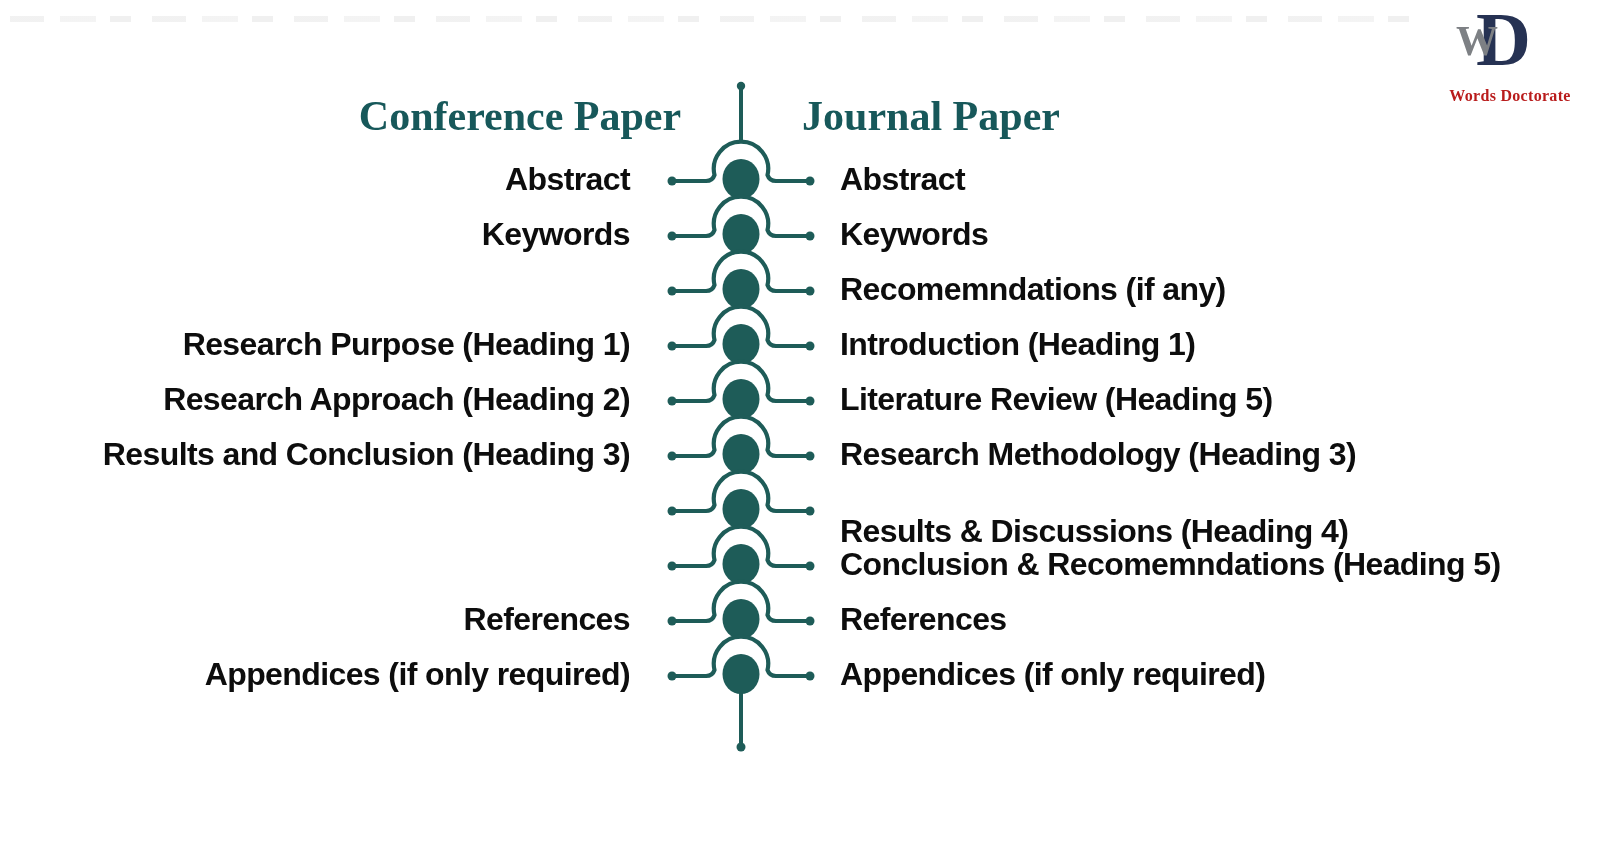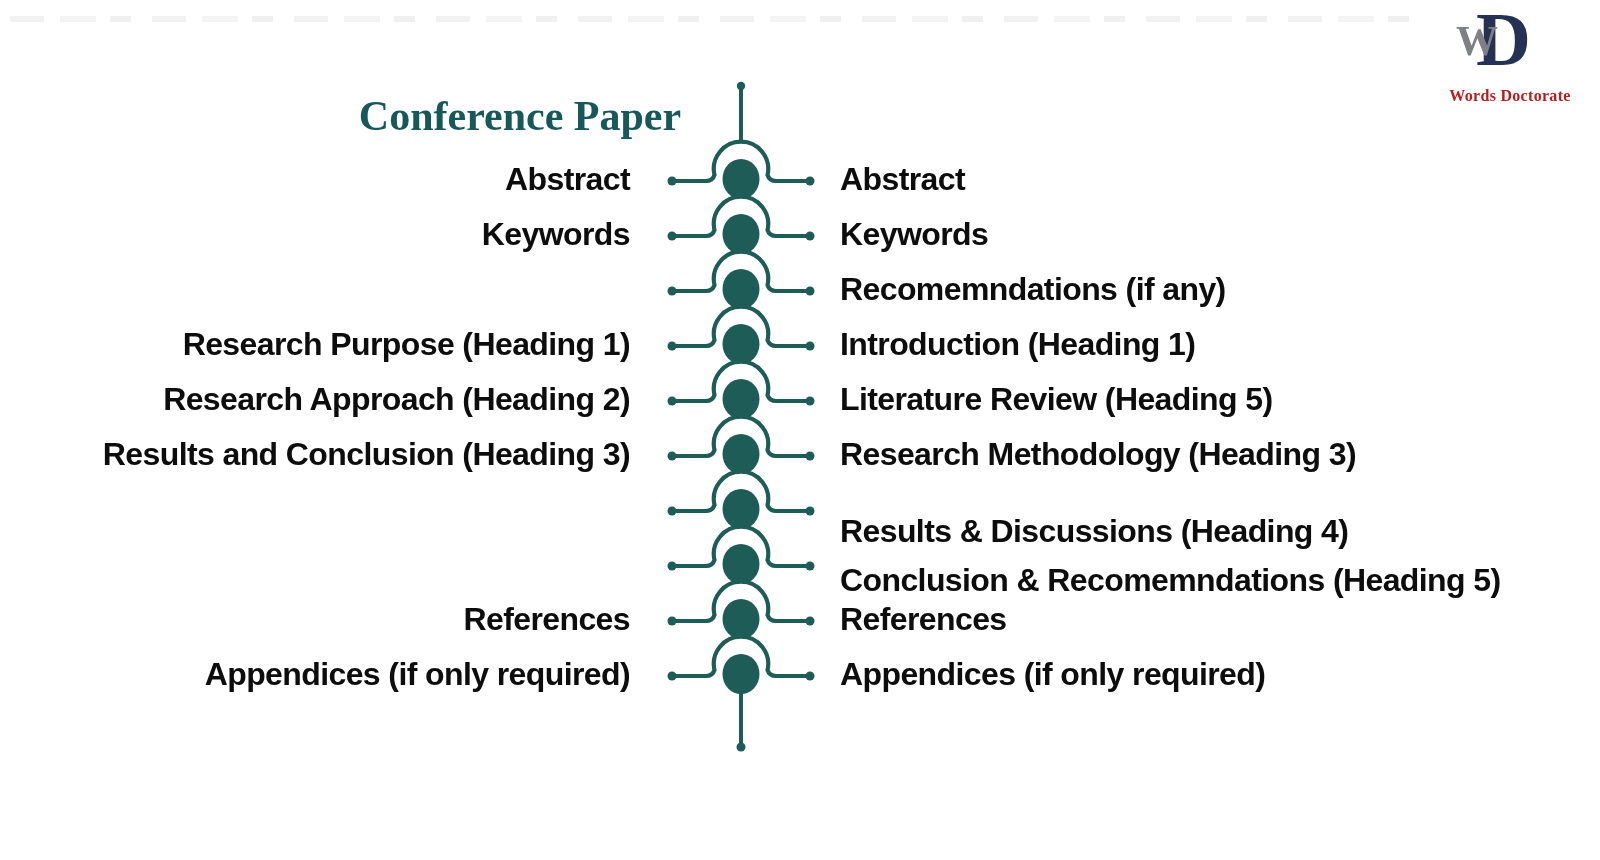--- a/index.html
+++ b/index.html
@@ -63,20 +63,21 @@
 </style>
 </head>
 <body>
 
 <div class="canvas">
 
   <div class="top-artifact"></div>
 
   <h1 class="col-header left" style="color: rgb(23, 88, 90);">Conference Paper</h1>
 
+  <h1 class="col-header right" style="color: rgb(23, 88, 90);">Journal Paper</h1>
 
   <svg id="spine" width="1600" height="860" viewBox="0 0 1600 860">
       <line x1="741" y1="86" x2="741" y2="747" stroke="#1e5c58" stroke-width="4"></line>
       <circle cx="741" cy="86" r="4.2" fill="#1e5c58"></circle>
       <circle cx="741" cy="747" r="4.5" fill="#1e5c58"></circle>
       <path d="M 672 181 H 706 Q 712.5 181 714.5 175 A 27.2 27.2 0 1 1 767.5 175 Q 769.5 181 776 181 H 810" fill="#ffffff" stroke="#1e5c58" stroke-width="4.2" stroke-linecap="round"></path>
       <circle cx="672" cy="181" r="4.5" fill="#1e5c58"></circle>
       <circle cx="810" cy="181" r="4.5" fill="#1e5c58"></circle>
       <ellipse cx="741" cy="179" rx="18.5" ry="20" fill="#1e5c58"></ellipse>
       <path d="M 672 236 H 706 Q 712.5 236 714.5 230 A 27.2 27.2 0 1 1 767.5 230 Q 769.5 236 776 236 H 810" fill="#ffffff" stroke="#1e5c58" stroke-width="4.2" stroke-linecap="round"></path>
@@ -123,21 +124,21 @@
       <div class="row-label left" style="top: 214px;">Keywords</div>
       <div class="row-label right" style="top: 214px;">Keywords</div>
       <div class="row-label right" style="top: 269px;">Recomemndations (if any)</div>
       <div class="row-label left" style="top: 324px;">Research Purpose (Heading 1)</div>
       <div class="row-label right" style="top: 324px;">Introduction (Heading 1)</div>
       <div class="row-label left" style="top: 379px;">Research Approach (Heading 2)</div>
       <div class="row-label right" style="top: 379px;">Literature Review (Heading 5)</div>
       <div class="row-label left" style="top: 434px;">Results and Conclusion (Heading 3)</div>
       <div class="row-label right" style="top: 434px; text-align: right;">Research Methodology (Heading 3)</div>
       <div class="row-label right" style="top: 511px;">Results &amp; Discussions (Heading 4)</div>
-      <div class="row-label right" style="top: 544px; margin-top: 16px;">Conclusion &amp; Recomemndations (Heading 5)</div>
+      <div class="row-label right" style="top: 544px;">Conclusion &amp; Recomemndations (Heading 5)</div>
       <div class="row-label left" style="top: 599px;">References</div>
       <div class="row-label right" style="top: 599px;">References</div>
       <div class="row-label left" style="top: 654px;">Appendices (if only required)</div>
       <div class="row-label right" style="top: 654px;">Appendices (if only required)</div>
     </div>
 
   <div class="logo">
     <div class="monogram">
       <span class="mono-d">D</span>
       <span class="mono-w">W</span>

